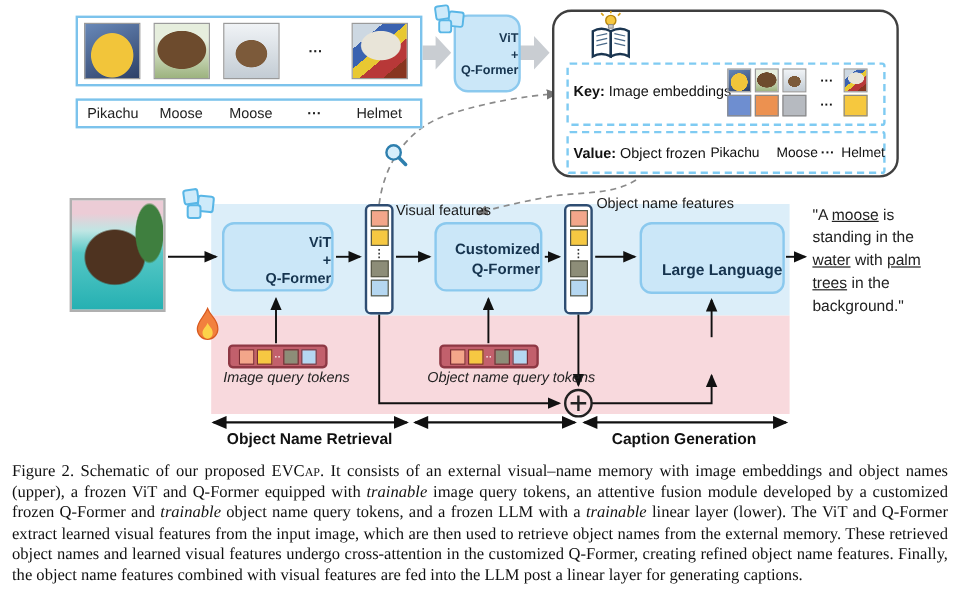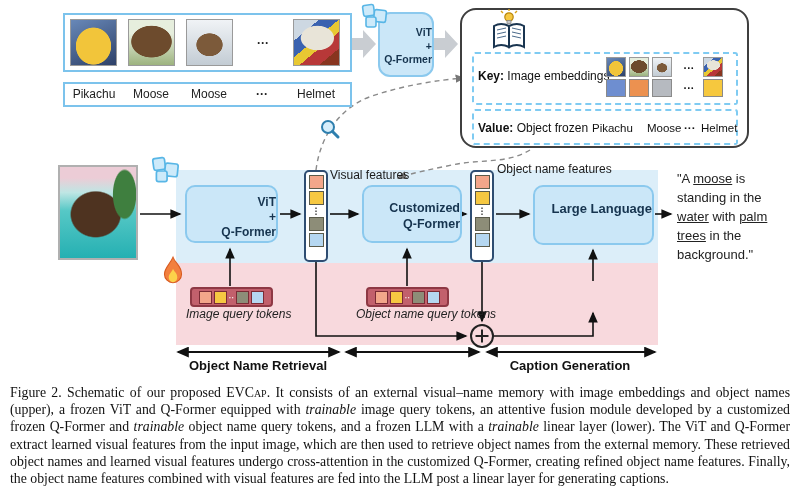--- a/index.html
+++ b/index.html
@@ -213,35 +213,35 @@
   </div>
   <div class="abs smalltext" style="left:330px;top:168px;">Visual features</div>
 
   <div class="abs" style="left:318px;top:118px;width:24px;height:24px;">
     <svg width="24" height="24" viewBox="0 0 24 24">
       <circle cx="10" cy="9" r="6" fill="#d6eefb" stroke="#2e7fae" stroke-width="2"></circle>
       <line x1="14.5" y1="13.5" x2="20" y2="19" stroke="#2e7fae" stroke-width="3" stroke-linecap="round"></line>
     </svg>
   </div>
 
-  <div class="abs bluebox" style="left:362px;top:185px;width:100px;height:58px;font-size:12.5px;line-height:16px;padding-top:13px;">
+  <div class="abs bluebox" style="left:362px;top:185px;width:90px;height:58px;font-size:12.5px;line-height:16px;padding-top:13px;">
     <div>Customized</div>
     <div>Q-Former</div>
   </div>
 
   <div class="abs stack" style="left:470px;top:170px;">
     <div class="tk c-salmon"></div>
     <div class="tk c-yellow"></div>
     <div class="vdots">⋮</div>
     <div class="tk c-olive"></div>
     <div class="tk c-lblue"></div>
   </div>
   <div class="abs smalltext" style="left:497px;top:162px;">Object name features</div>
 
-  <div class="abs bluebox" style="left:533px;top:185px;width:121px;height:60px;font-size:13px;line-height:17px;padding-top:13px;">
+  <div class="abs bluebox" style="left:533px;top:185px;width:121px;height:60px;font-size:13px;line-height:17px;padding-top:29px;">
     <div>Large Language</div>
   </div>
 
   <div class="abs outcap"><span>"A </span><span style="text-decoration: underline;">moose</span><span> is standing in the </span><span style="text-decoration: underline;">water</span><span> with </span><span style="text-decoration: underline;">palm trees</span><span> in the background."</span></div>
 
   <div class="abs" style="left:160px;top:255px;width:26px;height:32px;">
     <svg width="26" height="32" viewBox="0 0 24 30">
       <path d="M12,2 C14,8 20,10 20,18 A8,8 0 1,1 4,18 C4,12 9,9 12,2 Z" fill="#f2803e" stroke="#d85a20" stroke-width="1"></path>
       <path d="M12,13 C13,16 16,17 16,21 A4,4.5 0 1,1 8,21 C8,18 11,16 12,13 Z" fill="#fcd24a"></path>
     </svg>

